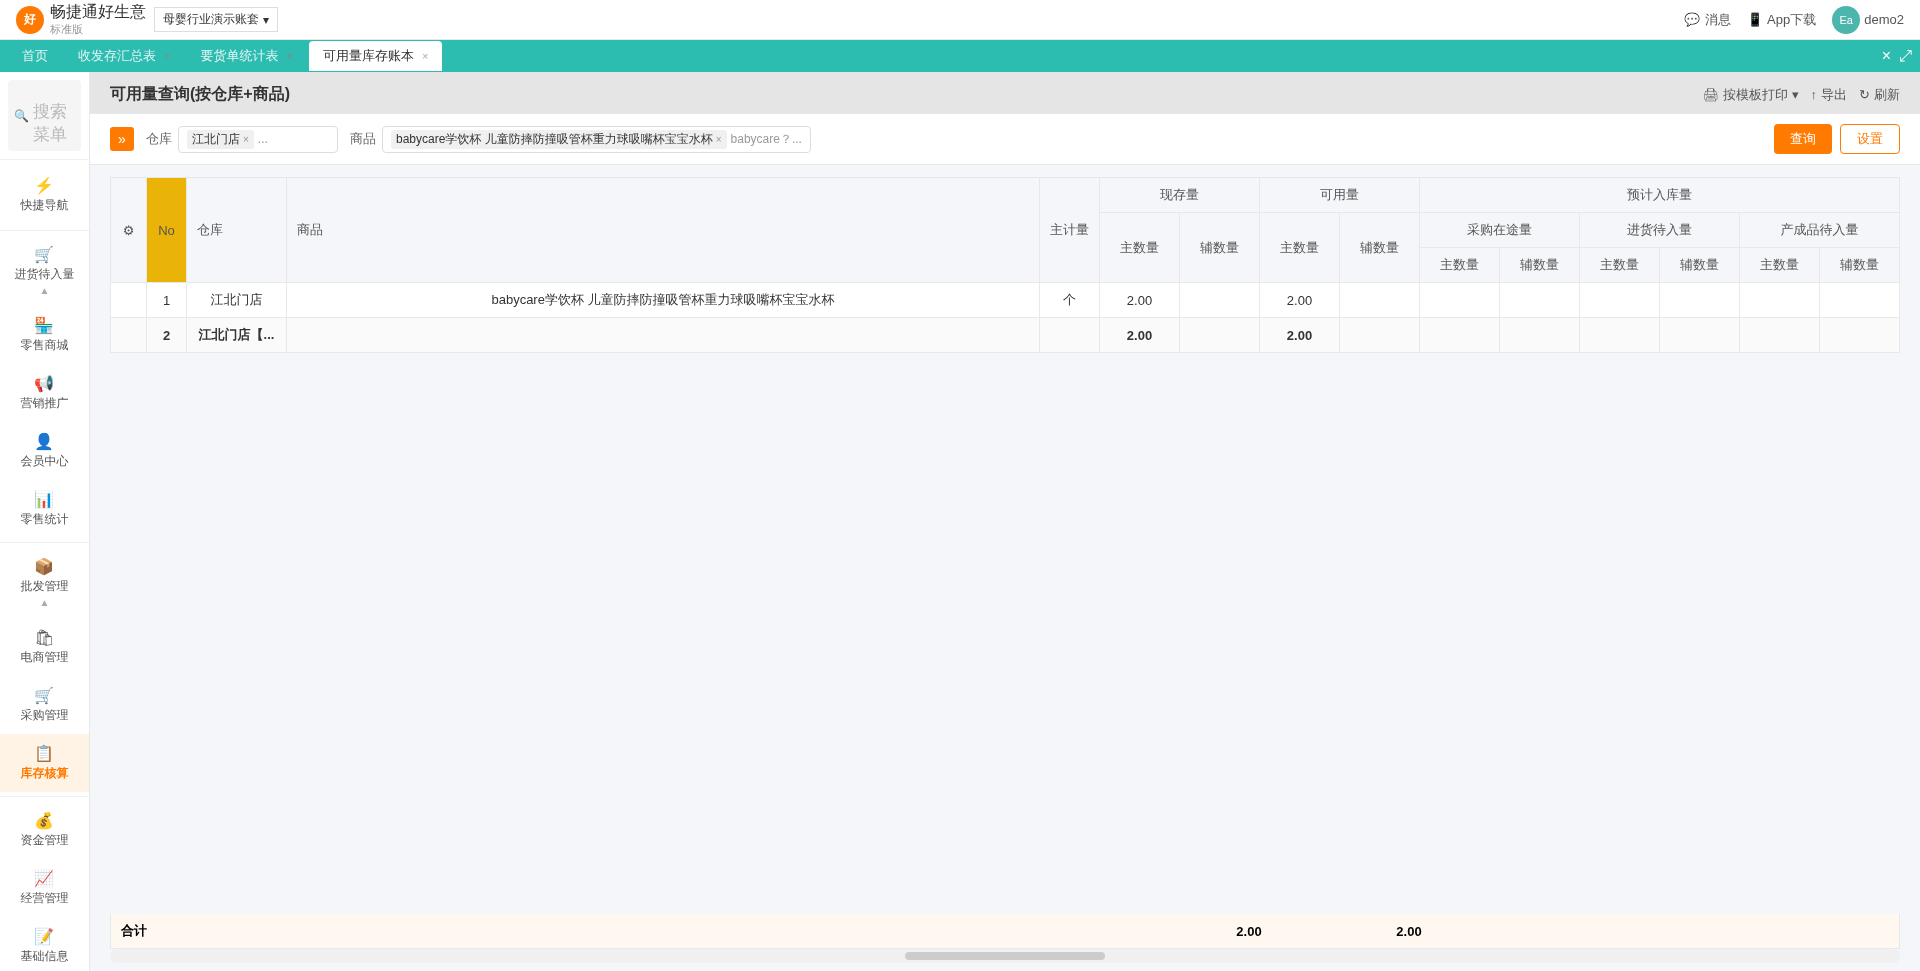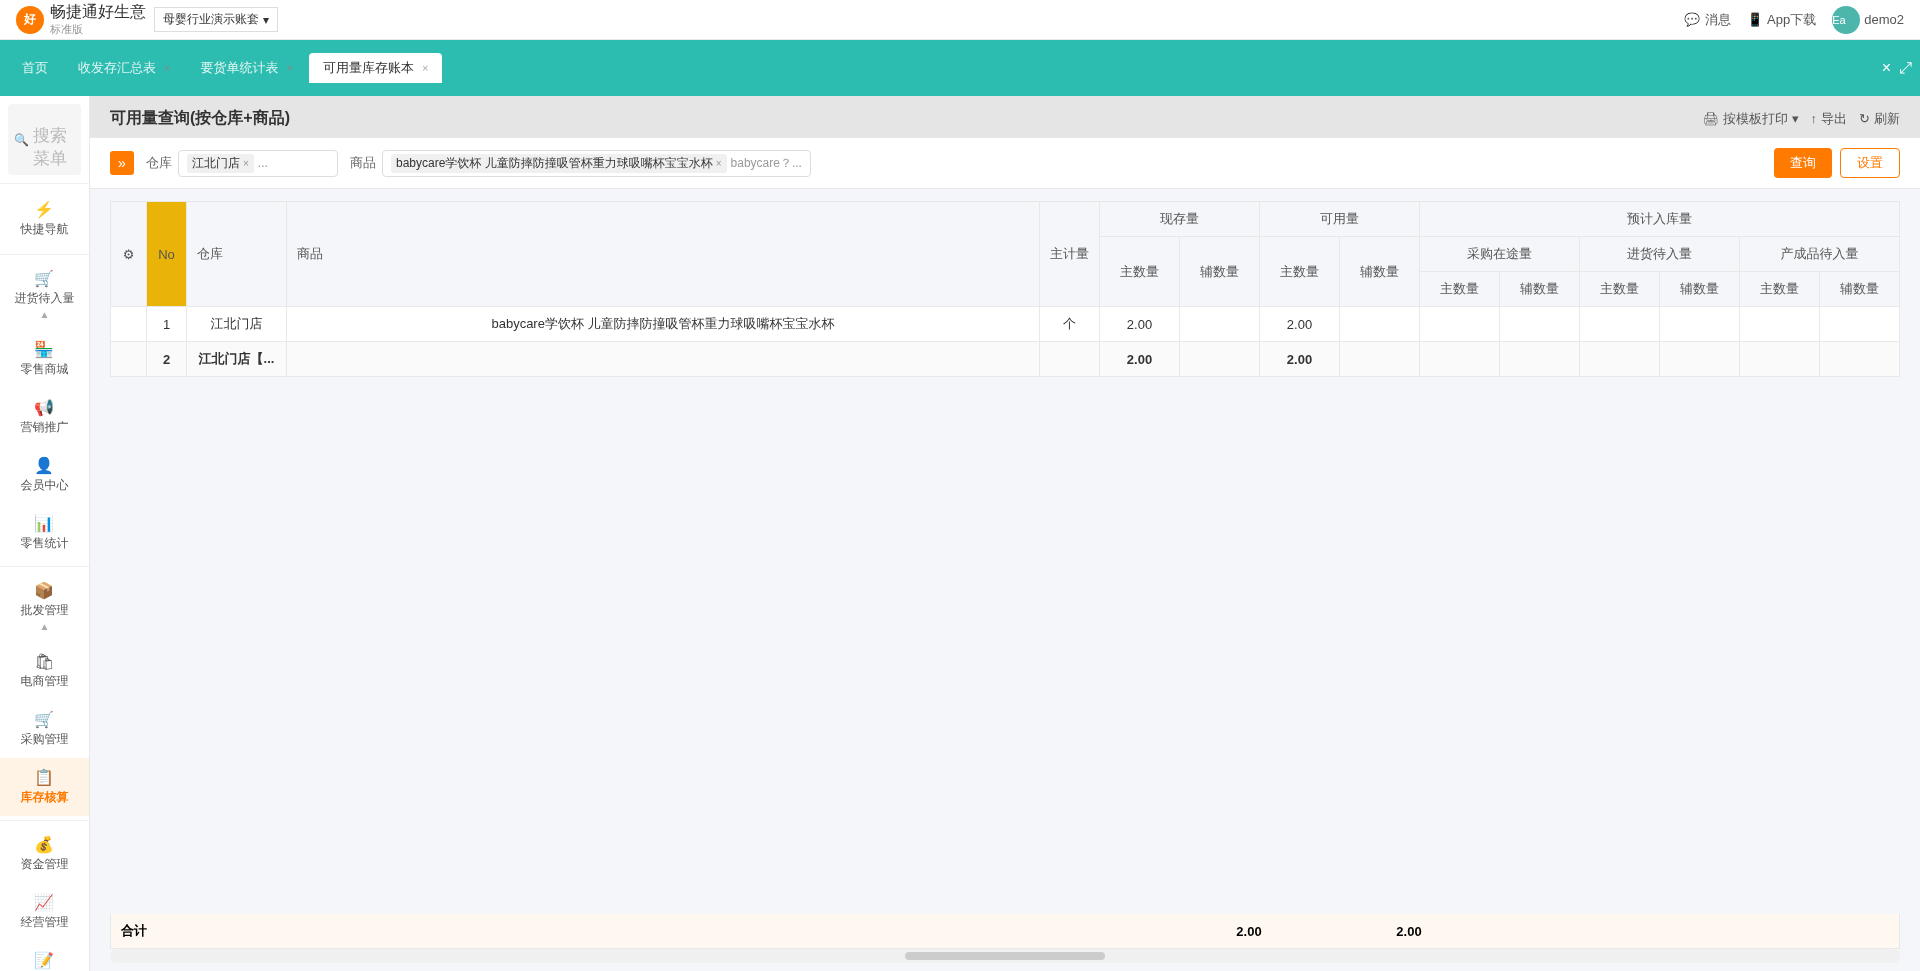--- a/index.html
+++ b/index.html
@@ -8,24 +8,24 @@
     
     .top-bar { height: 40px; background: #fff; display: flex; align-items: center; justify-content: space-between; padding: 0 16px; border-bottom: 1px solid #e8e8e8; flex-shrink: 0; }
     .top-bar-left { display: flex; align-items: center; gap: 8px; }
     .logo-area { display: flex; align-items: center; gap: 6px; }
     .logo-icon { width: 28px; height: 28px; background: #ff7a00; border-radius: 50%; display: flex; align-items: center; justify-content: center; color: white; font-size: 12px; font-weight: bold; }
     .logo-text { font-size: 16px; color: #333; line-height: 1.2; }
     .logo-sub { color: #999; font-size: 11px; }
     .industry-select { display: flex; align-items: center; gap: 4px; background: #fff; border: 1px solid #ddd; border-radius: 0; padding: 3px 8px; font-size: 12px; color: #333; cursor: pointer; }
     .top-bar-right { display: flex; align-items: center; gap: 16px; }
     .top-bar-btn { display: flex; align-items: center; gap: 4px; font-size: 13px; color: #555; cursor: pointer; }
-    .avatar { width: 28px; height: 28px; border-radius: 50%; background: #4db6ac; display: flex; align-items: center; justify-content: flex-start; color: white; font-size: 11px; }
-
-    
-    .tab-bar { height: 56px; background: #2dbcb0; display: flex; align-items: center; padding: 5px 8px; flex-shrink: 0; gap: 2px; }
+    .avatar { width: 28px; height: 28px; border-radius: 50%; background: #4db6ac; display: flex; align-items: center; justify-content: center; color: white; font-size: 11px; }
+
+    
+    .tab-bar { height: 32px; background: #2dbcb0; display: flex; align-items: center; padding: 5px 8px; flex-shrink: 0; gap: 2px; }
     .tab { display: flex; align-items: center; gap: 6px; padding: 6px 14px; border-radius: 4px 4px 0 0; font-size: 13px; cursor: pointer; color: rgba(255,255,255,0.85); white-space: nowrap; }
     .tab.active { background: #fff; color: #333; }
     .tab-close { font-size: 11px; color: #888; cursor: pointer; margin-left: 2px; }
     .tab.active .tab-close { color: #aaa; }
     .tab-end-icons { margin-left: auto; display: flex; align-items: center; gap: 8px; color: white; font-size: 16px; cursor: pointer; }
 
     
     .main-layout { display: flex; flex: 1; overflow: hidden; }
 
     

